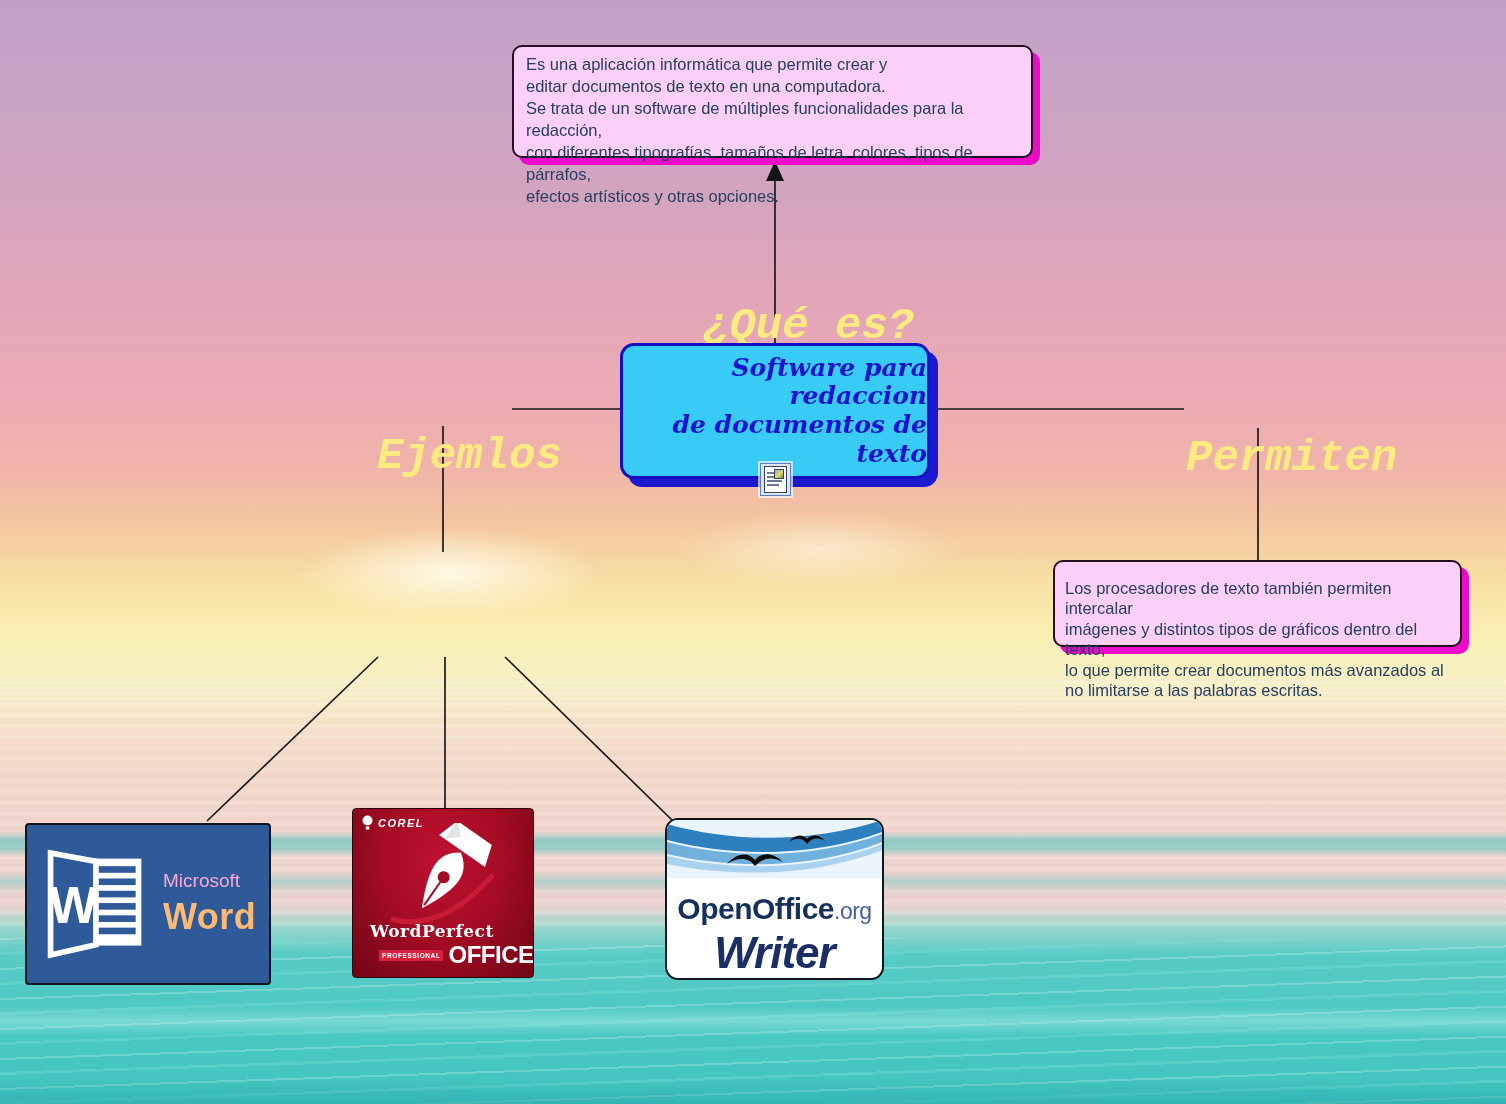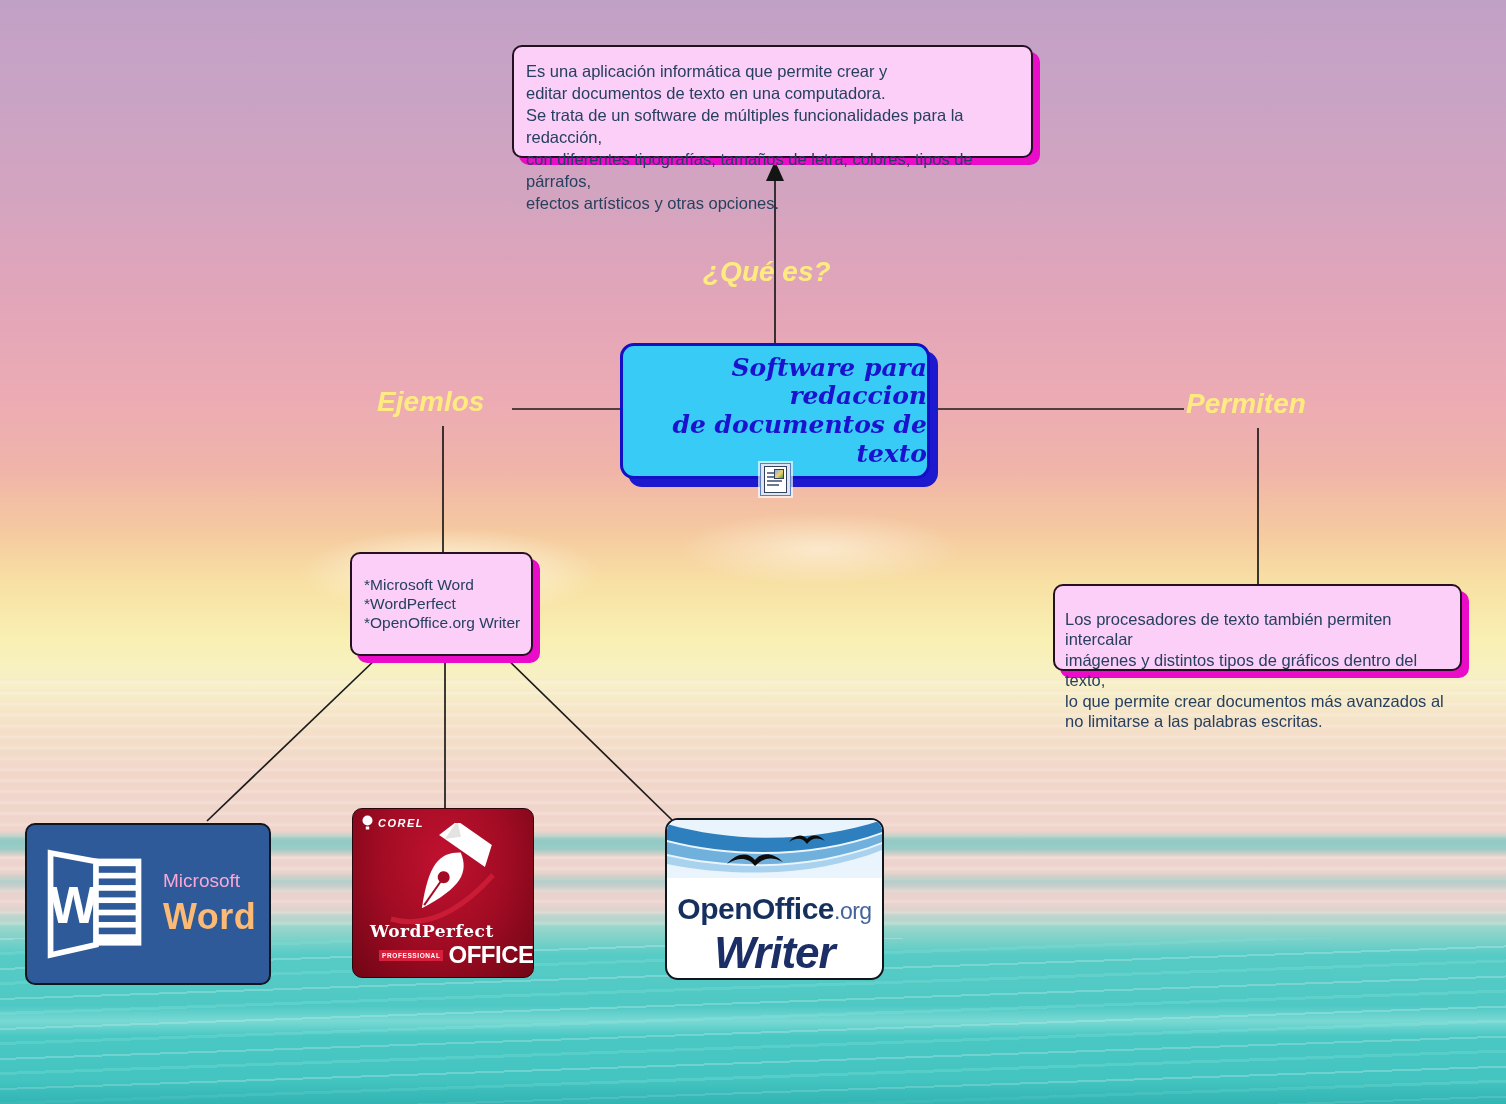--- a/index.html
+++ b/index.html
@@ -29,44 +29,44 @@
   .glow{position:absolute;border-radius:50%;pointer-events:none;}
   .glow1{left:300px;top:528px;width:300px;height:90px;
     background:radial-gradient(closest-side, rgba(255,253,240,.85), rgba(255,253,240,0));}
   .glow2{left:680px;top:512px;width:280px;height:74px;
     background:radial-gradient(closest-side, rgba(255,252,238,.55), rgba(255,252,238,0));}
 
   svg.connectors{position:absolute;left:0;top:0;}
 
   .node-pink{position:absolute;box-sizing:border-box;background:#fbcff7;border:2px solid #241022;
     border-radius:10px;box-shadow:7px 7px 0 0 #ea0cc8;color:#27405f;white-space:pre-line;}
-  .def-box{left:512px;top:45px;width:521px;height:113px;padding:14px 12px;font-size:16.5px;line-height:1.33;}
+  .def-box{left:512px;top:45px;width:521px;height:113px;padding:7px 12px;font-size:16.5px;line-height:1.33;}
   .examples-box{left:350px;top:552px;width:183px;height:104px;padding:22px 10px 0 12px;font-size:15.5px;line-height:1.22;}
-  .permit-box{left:1053px;top:584px;width:409px;height:87px;padding:23px 10px;font-size:16.5px;line-height:1.24;}
+  .permit-box{left:1053px;top:560px;width:409px;height:87px;padding:16px 10px;font-size:16.5px;line-height:1.24;}
 
   .central-box{position:absolute;left:620px;top:343px;width:310px;height:136px;box-sizing:border-box;
     background:#38cbf5;border:3px solid #130fc4;border-radius:14px;box-shadow:8px 8px 0 0 #1d19cf;
     display:flex;align-items:center;justify-content:center;text-align:right;
     font-family:"DejaVu Serif",serif;font-style:italic;font-weight:bold;font-size:25px;
     color:#1a12cf;white-space:pre-line;line-height:1.15;}
 
-  .link-label{position:absolute;font-family:Liberation Sans, sans-serif;font-style:italic;font-weight:bold;
-    color:#ffeb80;font-size:28px;}
+  .link-label{position:absolute;font-family:Liberation Mono, monospace;font-style:italic;font-weight:bold;
+    color:#ffeb80;font-size:44px;margin-top:45px;}
   .lbl-que{left:703px;top:256px;}
   .lbl-ejemlos{left:377px;top:386px;}
   .lbl-permiten{left:1186px;top:388px;}
 
   .ole-icon{position:absolute;left:760px;top:463px;width:29px;height:31px;background:#dfe5ee;
     border:1px solid #5a7ec2;box-shadow:0 0 0 2px rgba(255,255,255,.65);display:flex;align-items:center;justify-content:center;}
   .ole-page{width:21px;height:25px;background:#fff;border:1px solid #33415e;position:relative;}
   .ole-page i{position:absolute;left:2px;height:2px;background:#6a7891;}
   .ole-thumb{position:absolute;right:2px;top:2px;width:8px;height:8px;border:1px solid #33415e;
     background:linear-gradient(135deg,#7fb2e5 0%,#f2d06b 55%,#4a9b4a 100%);}
 
-  .logo{position:absolute;box-sizing:border-box;border-radius:10px;}
+  .logo{position:absolute;box-sizing:border-box;border-radius:4px;}
   .word-logo{left:25px;top:823px;width:246px;height:162px;background:#2e5a99;border:2px solid #11161d;
     display:flex;align-items:center;padding:0 6px 0 16px;gap:16px;}
   .word-text .ms{color:#f9a8d4;font-size:19px;}
   .word-text .wd{color:#fdba74;font-size:36px;font-weight:bold;letter-spacing:.5px;margin-top:4px;}
 
   .wp-logo{left:352px;top:808px;width:182px;height:170px;border:1px solid #2a060c;overflow:hidden;
     background:radial-gradient(ellipse at 50% 30%, #c01130 0%, #a30c24 48%, #700515 100%);color:#fff;}
   .wp-head{display:flex;align-items:center;gap:4px;padding:6px 0 0 8px;}
   .wp-corel{font-size:11px;font-weight:bold;font-style:italic;letter-spacing:1.5px;}
   .wp-nib{position:absolute;left:28px;top:14px;}
@@ -128,23 +128,20 @@
   <div class="ole-icon">
     <div class="ole-page">
       <i style="top:5px;width:9px;"></i>
         <i style="top:9px;width:15px;"></i>
       <i style="top:13px;width:15px;"></i>
         <i style="top:17px;width:12px;"></i>
       <span class="ole-thumb"></span>
     </div>
   </div>
 
-  <div class="node-pink examples-box">*Microsoft Word
-*WordPerfect
- *OpenOffice.org Writer</div>
 
   <div class="node-pink permit-box">Los procesadores de texto también permiten intercalar
 imágenes y distintos tipos de gráficos dentro del texto,
  lo que permite crear documentos más avanzados al
 no limitarse a las palabras escritas.</div>
 
   <div class="logo word-logo">
     <svg width="104" height="112" viewBox="0 0 110 112">
       <rect x="52" y="8" width="52" height="92" fill="#ffffff"></rect>
       <g fill="#2e5a99">

